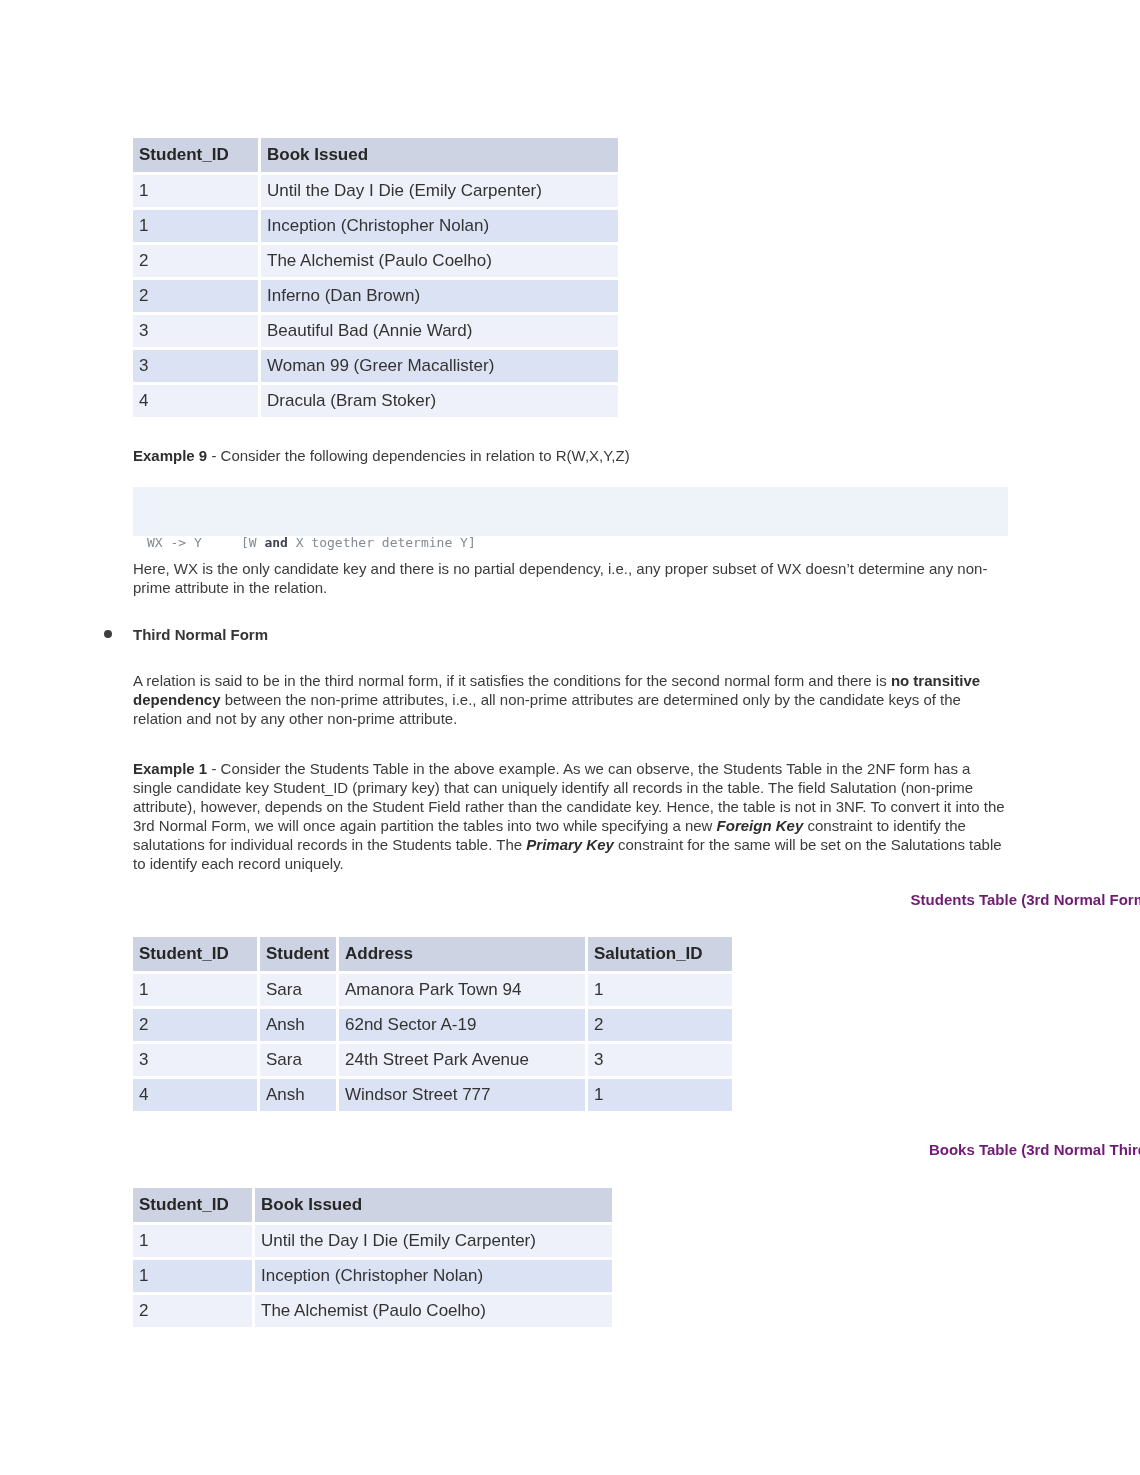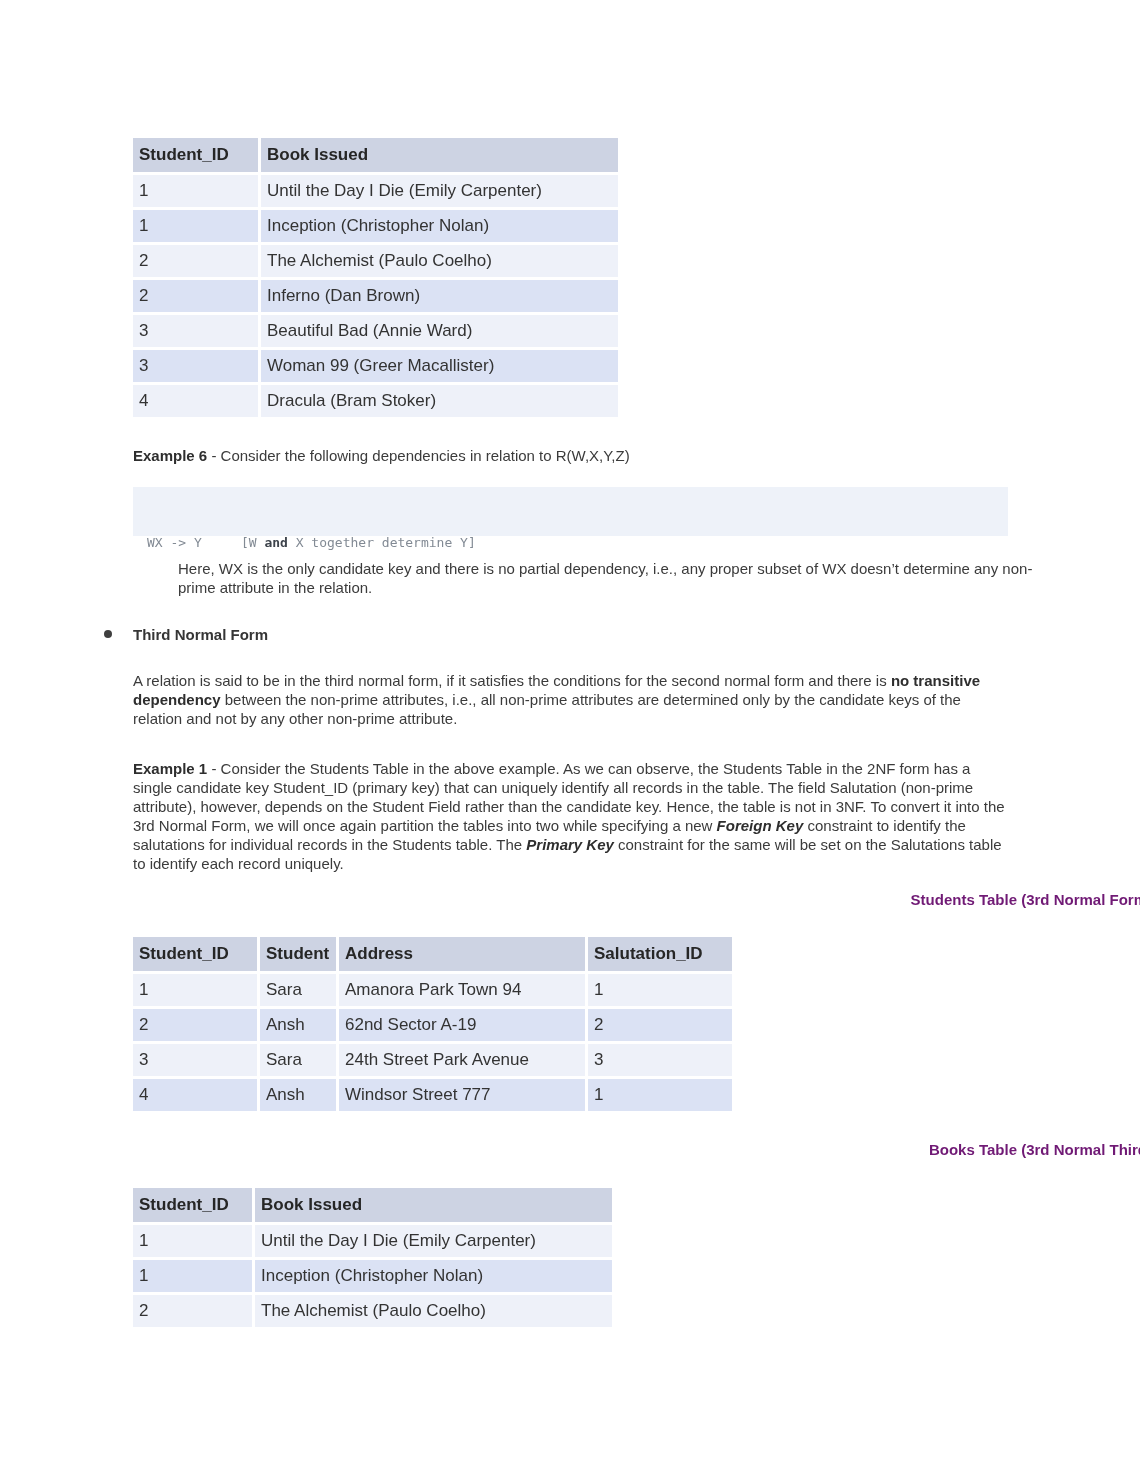--- a/index.html
+++ b/index.html
@@ -88,28 +88,28 @@
       <td>Woman 99 (Greer Macallister)</td>
     </tr>
     <tr>
       <td>4</td>
       <td>Dracula (Bram Stoker)</td>
     </tr>
   </tbody>
 </table>
 
 <div class="para abs" style="left:133px; top:446px; width:880px;">
-  <b>Example 6</b><span> - Consider the following dependencies in relation to R(W,X,Y,Z)</span>
+  <b>Example 9</b><span> - Consider the following dependencies in relation to R(W,X,Y,Z)</span>
 </div>
 
 <div class="codeblock abs" style="left:133px; top:487px;">
   <div class="code-line"><span>WX -&gt; Y     [W </span><span class="kw">and</span><span> X together determine Y]</span></div>
 </div>
 
-<div class="para abs" style="left:133px; top:559px; width:875px;margin-left:45px;">
+<div class="para abs" style="left:133px; top:559px; width:875px;">
   <span>Here, WX is the only candidate key and there is no partial dependency, i.e., any proper subset of WX doesn’t determine any non-prime attribute in the relation.</span>
 </div>
 
 <div class="heading abs" style="left:133px; top:626px;">
   <span class="bullet"></span>
   <span>Third Normal Form</span>
 </div>
 
 <div class="para abs" style="left:133px; top:671px; width:880px;">
   <span>A relation is said to be in the third normal form, if it satisfies the conditions for the second normal form and there is </span><b>no transitive dependency</b><span> between the non-prime attributes, i.e., all non-prime attributes are determined only by the candidate keys of the relation and not by any other non-prime attribute.</span>

